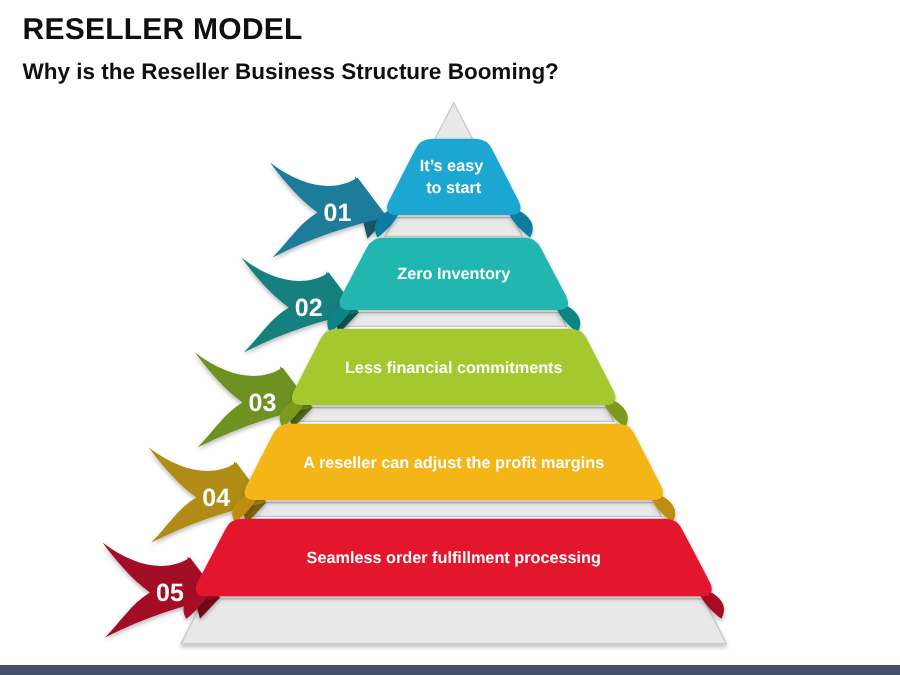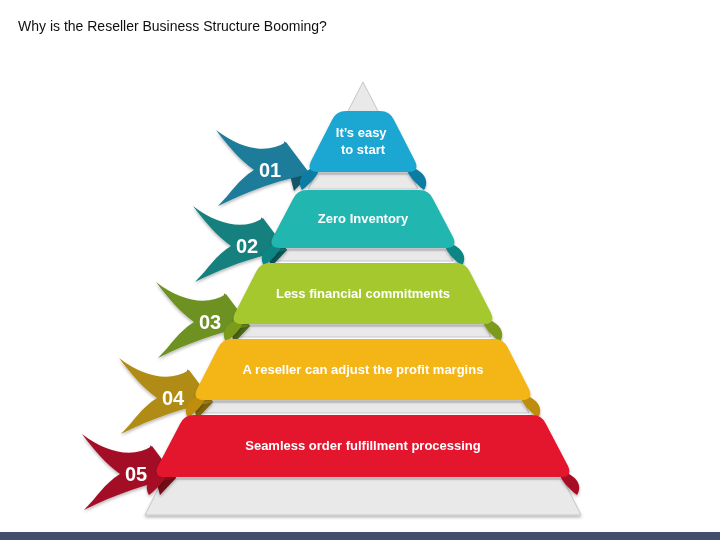--- a/index.html
+++ b/index.html
@@ -15,22 +15,22 @@
   .title {
     margin: 0;
     font-size: 24px;
     font-weight: 700;
     letter-spacing: 0.2px;
     color: #101010;
     line-height: 1.2;
   }
   .subtitle {
     margin: 8px 0 0 0;
-    font-size: 14px;
-    font-weight: 400;
+    font-size: 18px;
+    font-weight: 700;
     color: #101010;
     line-height: 1.2;
   }
   .diagram { position: absolute; left: 0; top: 0; width: 720px; height: 540px; }
   .band-label {
     fill: #ffffff;
     font-family: "Liberation Sans", sans-serif;
     font-size: 13px;
     font-weight: 700;
     text-anchor: middle;
@@ -42,20 +42,21 @@
     font-weight: 700;
     text-anchor: middle;
   }
 </style>
 </head>
 <body>
 
 <div class="slide">
 
   <div class="header">
+    <h1 class="title">RESELLER MODEL</h1>
     <p class="subtitle">Why is the Reseller Business Structure Booming?</p>
   </div>
 
   <svg class="diagram" viewBox="0 0 720 540" width="720" height="540">
     <defs>
       <filter id="softShadow" x="-20%" y="-20%" width="140%" height="160%">
         <feDropShadow dx="0" dy="2" stdDeviation="1.6" flood-color="#000000" flood-opacity="0.28"></feDropShadow>
       </filter>
       <path id="ribbonMain" d="M 8,2 C 34,22 60,26 78,14 L 102,46 C 72,52 42,62 10,78 C 24,64 30,52 46,42 C 32,32 20,18 8,2 Z"></path>
       <path id="ribbonFold" d="M 76,13 C 84,25 94,36 102,46 L 86,63 C 82,48 78,30 76,13 Z"></path>

